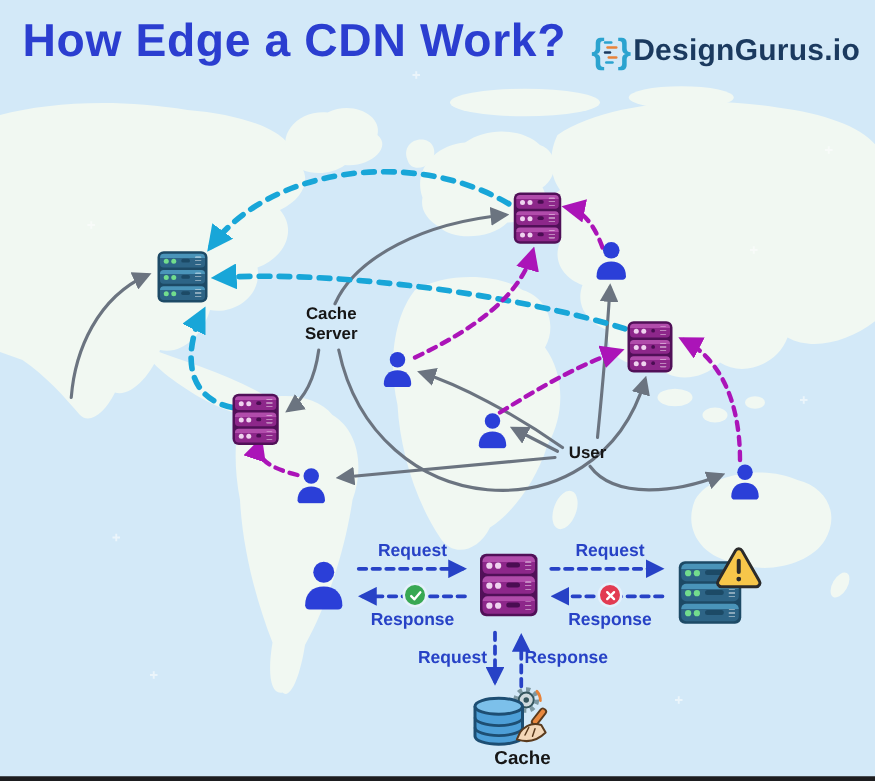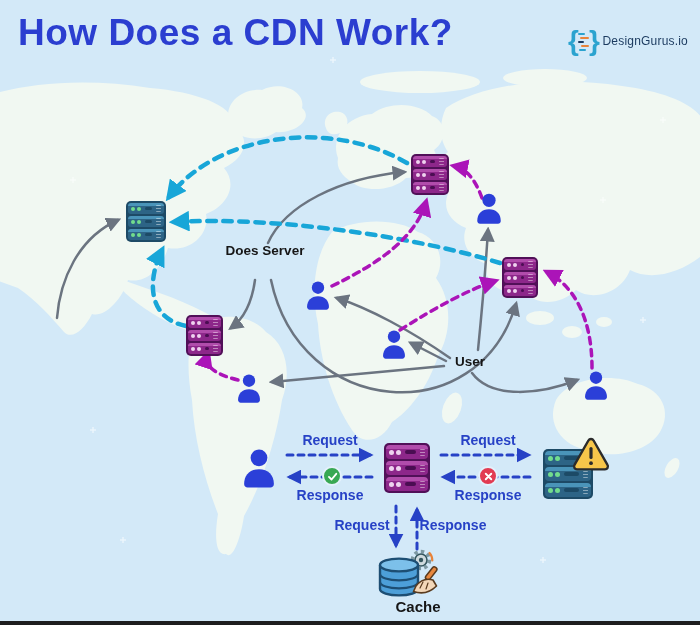--- a/index.html
+++ b/index.html
@@ -11,21 +11,21 @@
   .layer{position:absolute;left:0;top:0;}
   
   .title{
     position:absolute;left:18px;top:12px;
     font-size:37px;font-weight:800;letter-spacing:.5px;
     color:#2b3ed0;z-index:6;
   }
   .brand{
     position:absolute;right:12px;top:24px;display:flex;align-items:center;gap:2px;z-index:6;
   }
-  .brand-text{font-size:12px;font-weight:400;color:#1b3a5f;letter-spacing:.2px;}
+  .brand-text{font-size:24px;font-weight:700;color:#1b3a5f;letter-spacing:.2px;}
   
   .map-label{
     position:absolute;z-index:5;text-align:center;
     font-size:13.5px;font-weight:700;color:#161616;line-height:1.22;
   }
   .flow-label{
     position:absolute;z-index:5;text-align:center;
     font-size:14px;font-weight:700;color:#2742c6;
   }
   
@@ -141,37 +141,37 @@
     <g stroke="#2742c6" stroke-width="3" fill="none" stroke-linecap="round" stroke-dasharray="6 5">
       <path d="M287,455 L370,455" marker-end="url(#mBlue)"></path>
       <path d="M372,477 L290,477" marker-end="url(#mBlue)"></path>
       <path d="M441,455 L528,455" marker-end="url(#mBlue)"></path>
       <path d="M530,477 L444,477" marker-end="url(#mBlue)"></path>
       <path d="M396,506 L396,545" marker-end="url(#mBlue)"></path>
       <path d="M417,549 L417,510" marker-end="url(#mBlue)"></path>
     </g>
   </svg>
 
-  <div class="title">How Does a CDN Work?</div>
+  <div class="title">How Edge a CDN Work?</div>
   <div class="brand">
     <svg width="32" height="34" viewBox="0 0 32 34">
       <text x="0" y="26" font-size="28" font-weight="bold" fill="#2ba3cf" font-family="Liberation Sans,sans-serif">{</text>
       <text x="21" y="26" font-size="28" font-weight="bold" fill="#2ba3cf" font-family="Liberation Sans,sans-serif">}</text>
       <g>
         <rect x="10" y="9" width="7" height="2" rx="1" fill="#2ba3cf"></rect>
         <rect x="12" y="13" width="9" height="2" rx="1" fill="#e8833a"></rect>
         <rect x="10" y="17" width="6" height="2" rx="1" fill="#1b3a5f"></rect>
         <rect x="13" y="21" width="8" height="2" rx="1" fill="#e8833a"></rect>
         <rect x="11" y="25" width="7" height="2" rx="1" fill="#2ba3cf"></rect>
       </g>
     </svg>
     <span class="brand-text">DesignGurus.io</span>
   </div>
 
-  <div class="map-label" style="left:225px;top:243px;width:80px">Does Server</div>
+  <div class="map-label" style="left:225px;top:243px;width:80px">Cache Server</div>
   <div class="map-label" style="left:440px;top:354px;width:60px">User</div>
   <div class="map-label" style="left:378px;top:598px;width:80px;font-size:15px">Cache</div>
 
   <div class="server teal" style="left:126px;top:201px;width:40px">
     <div class="unit">
         <span class="dot"></span>
         <span class="dot"></span>
         <span class="slot"></span>
         <span class="grid"></span>
       </div>

